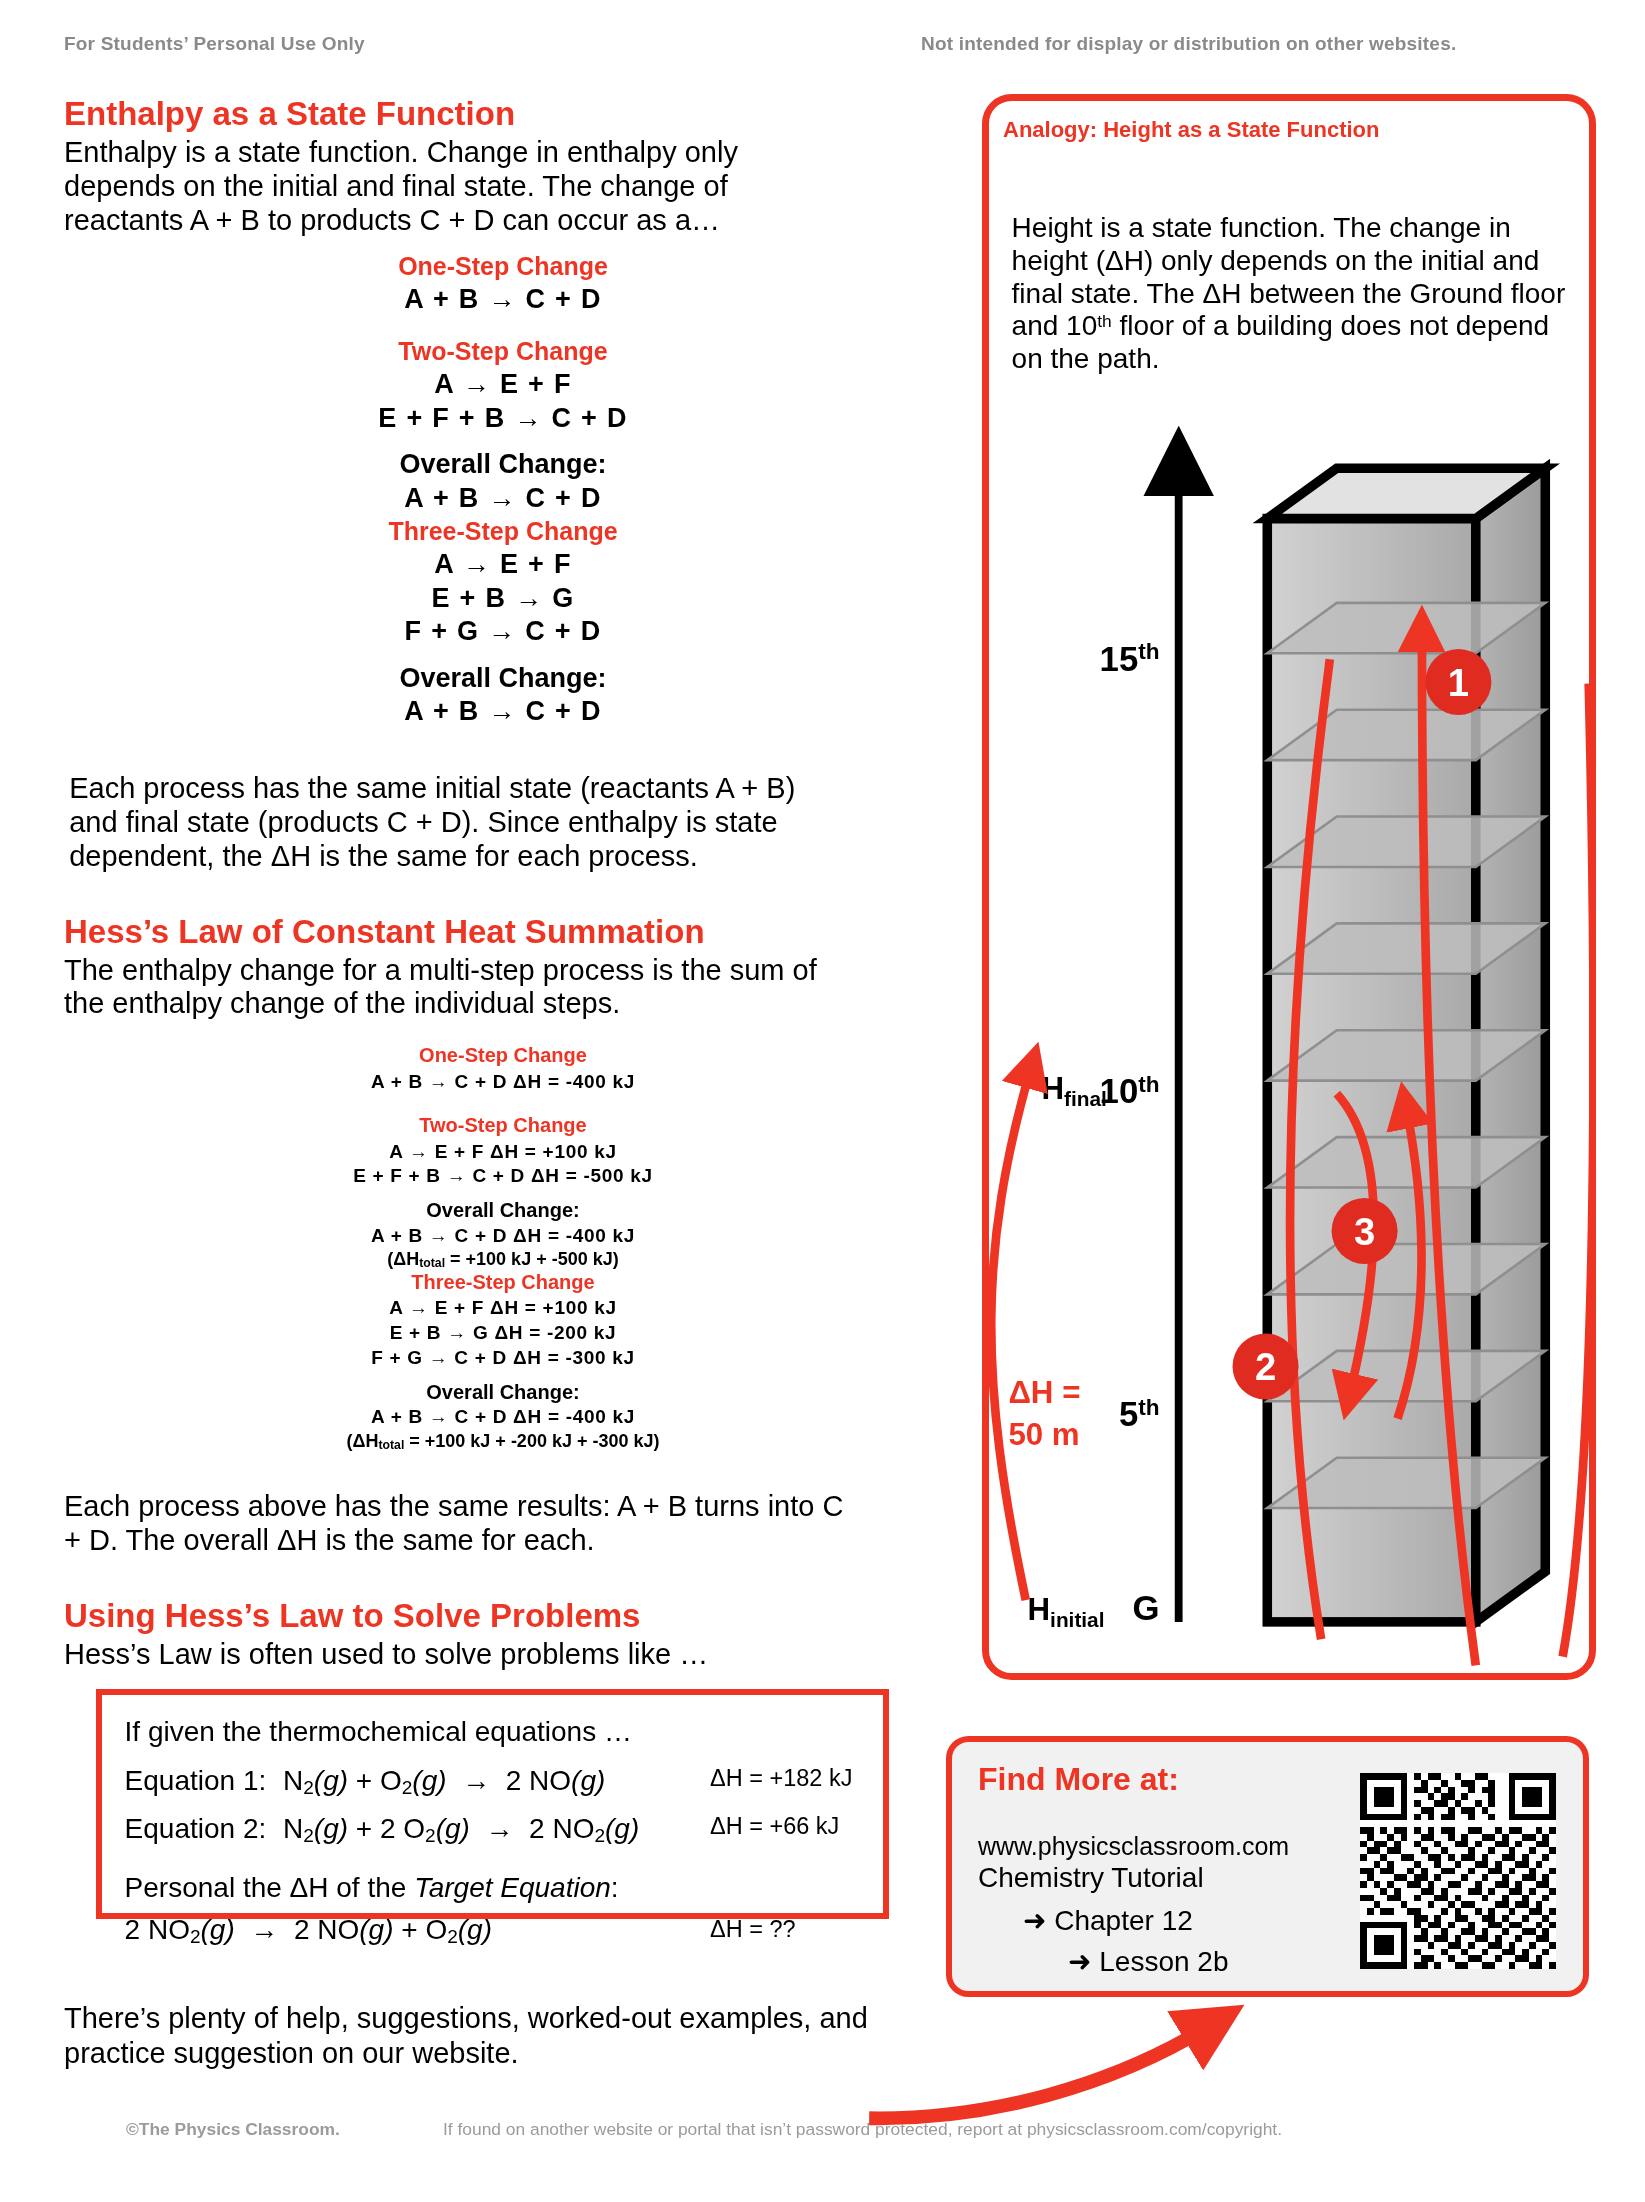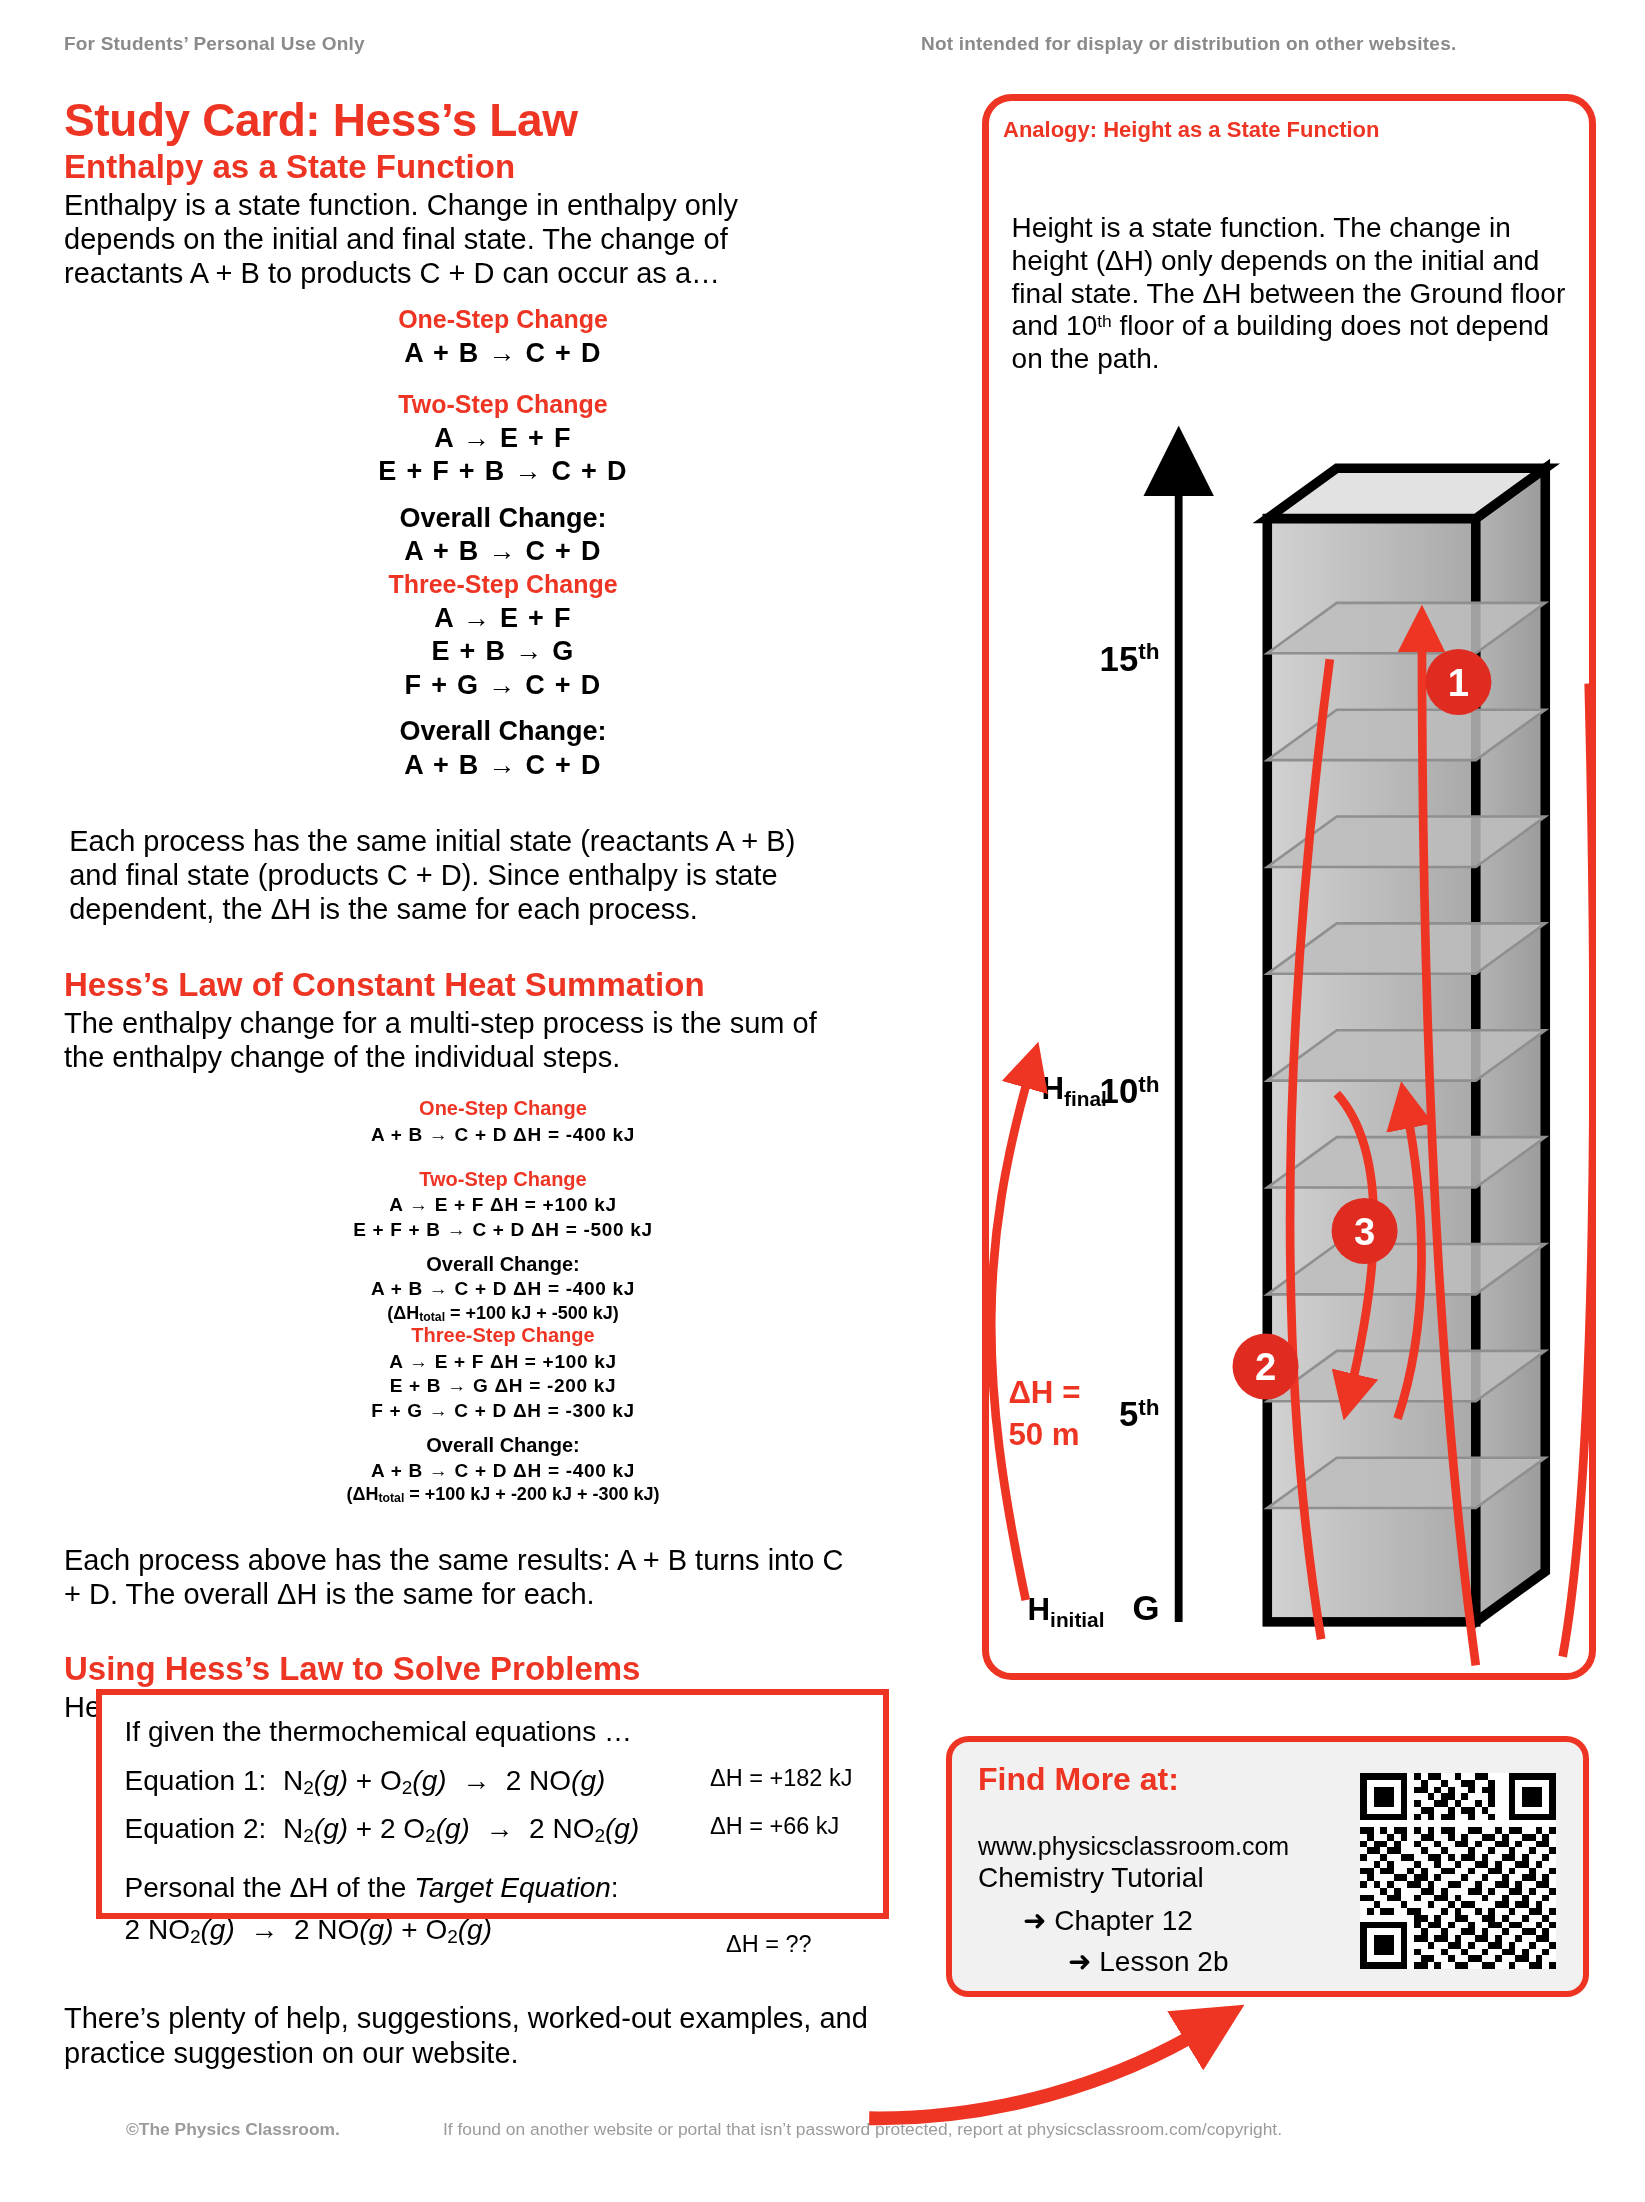--- a/index.html
+++ b/index.html
@@ -80,21 +80,20 @@
 </head>
 <body>
 
 <div class="page">
 
   <div class="notice" id="notice-left">For Students’ Personal Use Only</div>
   <div class="notice" id="notice-right">Not intended for display or distribution on other websites.</div>
 
   <div id="left-col">
 
-    <h1 class="h1">Study Card: Hess’s Law</h1>
 
     <h2 class="h2">Enthalpy as a State Function</h2>
     <p class="body-txt" style="width:782px;">Enthalpy is a state function. Change in enthalpy only depends on the initial and final state. The change of reactants A + B to products C + D can occur as a…</p>
 
     <div class="eqgrid">
       <div class="eqcol">
         <p class="sublabel">One-Step Change</p>
         <p class="eq">A  +  B  →  C  +  D</p>
         <div class="spacer-sm"></div>
         <p class="sublabel">Two-Step Change</p>
@@ -154,21 +153,21 @@
     <div class="pb-line" style="left:181px;top:70px;">N<span class="sub">2</span><span class="ital">(g)</span> + O<span class="sub">2</span><span class="ital">(g)</span> &nbsp;→&nbsp; 2 NO<span class="ital">(g)</span></div>
     <div class="pb-dh" style="left:608px;top:70px;">ΔH = +182 kJ</div>
 
     <div class="pb-line" style="left:22.6px;top:118px;">Equation 2:</div>
     <div class="pb-line" style="left:181px;top:118px;">N<span class="sub">2</span><span class="ital">(g)</span> + 2 O<span class="sub">2</span><span class="ital">(g)</span> &nbsp;→&nbsp; 2 NO<span class="sub">2</span><span class="ital">(g)</span></div>
     <div class="pb-dh" style="left:608px;top:118px;">ΔH = +66 kJ</div>
 
     <div class="pb-line" style="left:22.6px;top:177px;"><span>Personal the ΔH of the </span><span class="ital">Target Equation</span><span>:</span></div>
 
     <div class="pb-line" style="left:22.6px;top:219px;">2 NO<span class="sub">2</span><span class="ital">(g)</span> &nbsp;→&nbsp; 2 NO<span class="ital">(g)</span> + O<span class="sub">2</span><span class="ital">(g)</span></div>
-    <div class="pb-dh" style="left:608px;top:236px;margin-left:16px;">ΔH = ??</div>
+    <div class="pb-dh" style="left:608px;top:221px;">ΔH = ??</div>
   </div>
 
   <div id="analogy-panel">
     <div id="analogy-title">Analogy: Height as a State Function</div>
     <div id="analogy-body"><span>Height is a state function. The change in height (ΔH) only depends on the initial and final state. The ΔH between the Ground floor and 10</span><span class="sup">th</span><span> floor of a building does not depend on the path.</span></div>
 
     <svg id="diagram" viewBox="0 0 690 1440">
       <defs>
         <marker id="ah" markerWidth="9" markerHeight="9" refX="4" refY="4.5" orient="auto">
           <path d="M0,0 L9,4.5 L0,9 z" fill="#000"></path>

